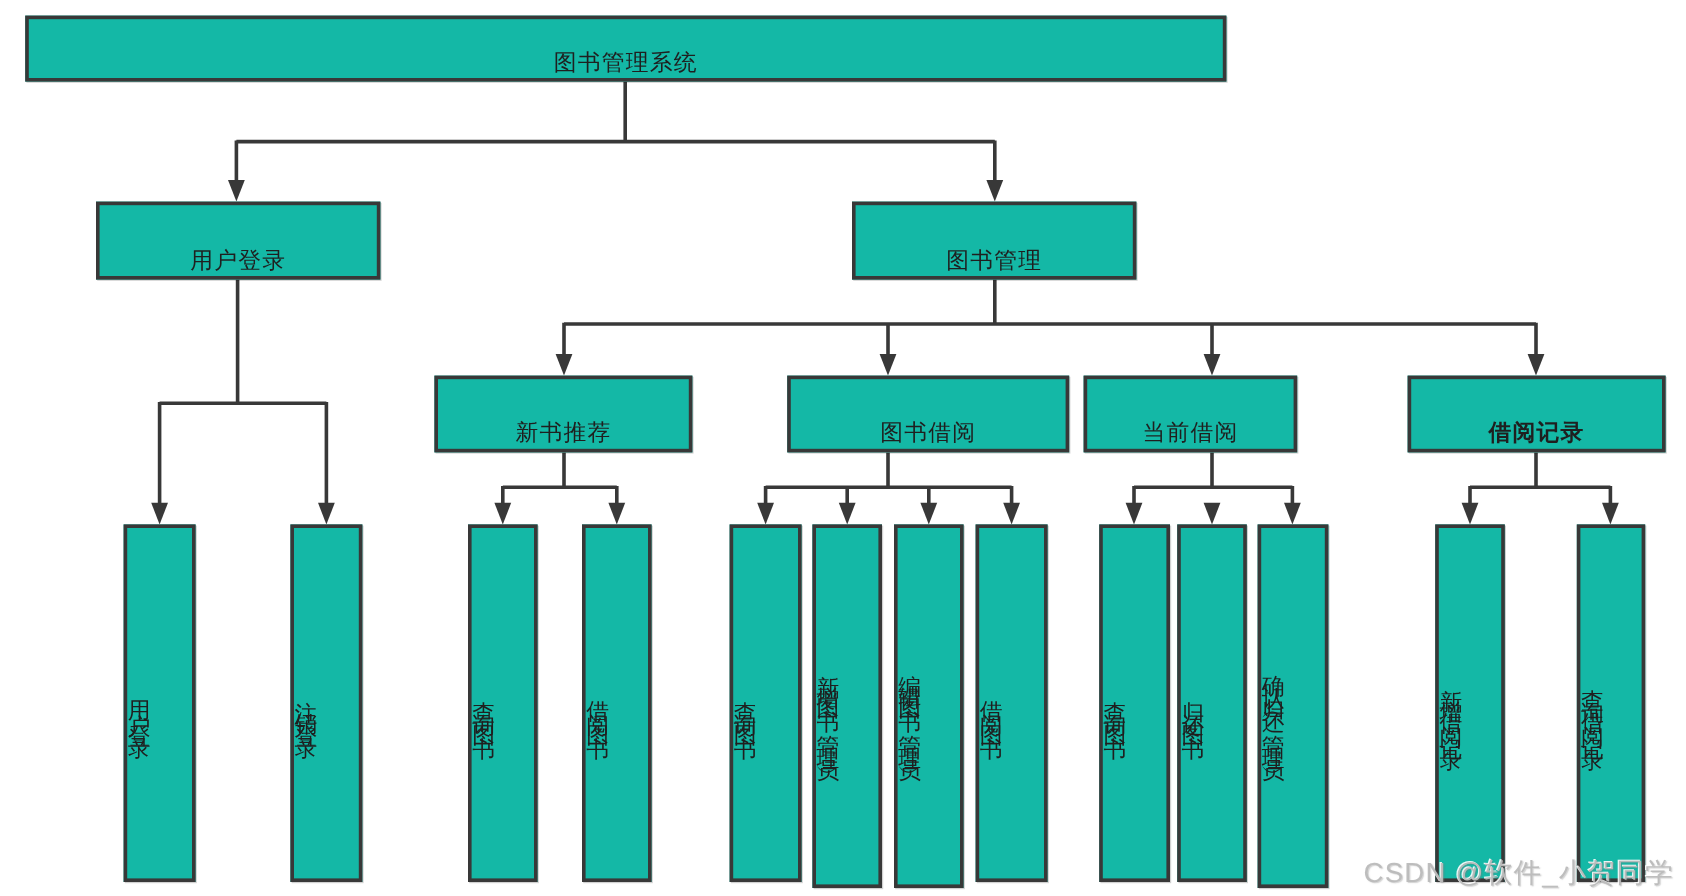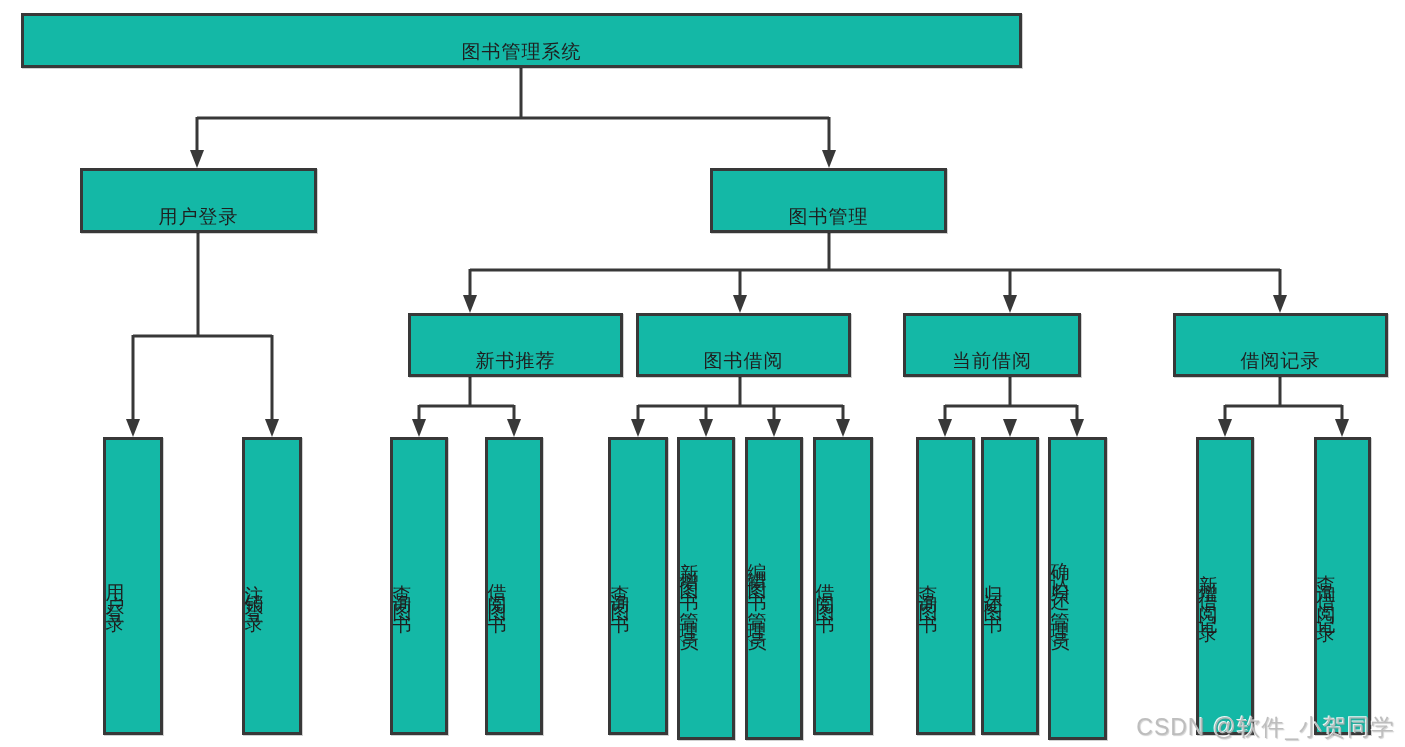--- a/index.html
+++ b/index.html
@@ -107,30 +107,30 @@
     <span>图书管理系统</span>
   </div>
 
   <div class="box" style="left:80px;top:168px;width:237px;height:65px;">
     <span>用户登录</span>
   </div>
   <div class="box" style="left:710px;top:168px;width:237px;height:65px;">
     <span>图书管理</span>
   </div>
 
-  <div class="box" style="left:362px;top:313px;width:215px;height:64px;margin-left:46px;">
+  <div class="box" style="left:362px;top:313px;width:215px;height:64px;">
     <span>新书推荐</span>
   </div>
-  <div class="box" style="left:636px;top:313px;width:215px;height:64px;">
+  <div class="box" style="left:656px;top:313px;width:235px;height:64px;">
     <span>图书借阅</span>
   </div>
   <div class="box" style="left:903px;top:313px;width:178px;height:64px;">
     <span>当前借阅</span>
   </div>
-  <div class="box" style="left:1173px;top:313px;width:215px;height:64px;">
+  <div class="box" style="left:1173px;top:313px;width:215px;height:64px;font-weight:bold;">
     <span>借阅记录</span>
   </div>
 
   <div class="box vbox" style="left:103px;top:437px;width:60px;height:298px;">
     <span>用户登录</span>
   </div>
   <div class="box vbox" style="left:242px;top:437px;width:60px;height:298px;">
     <span>注销登录</span>
   </div>
 

